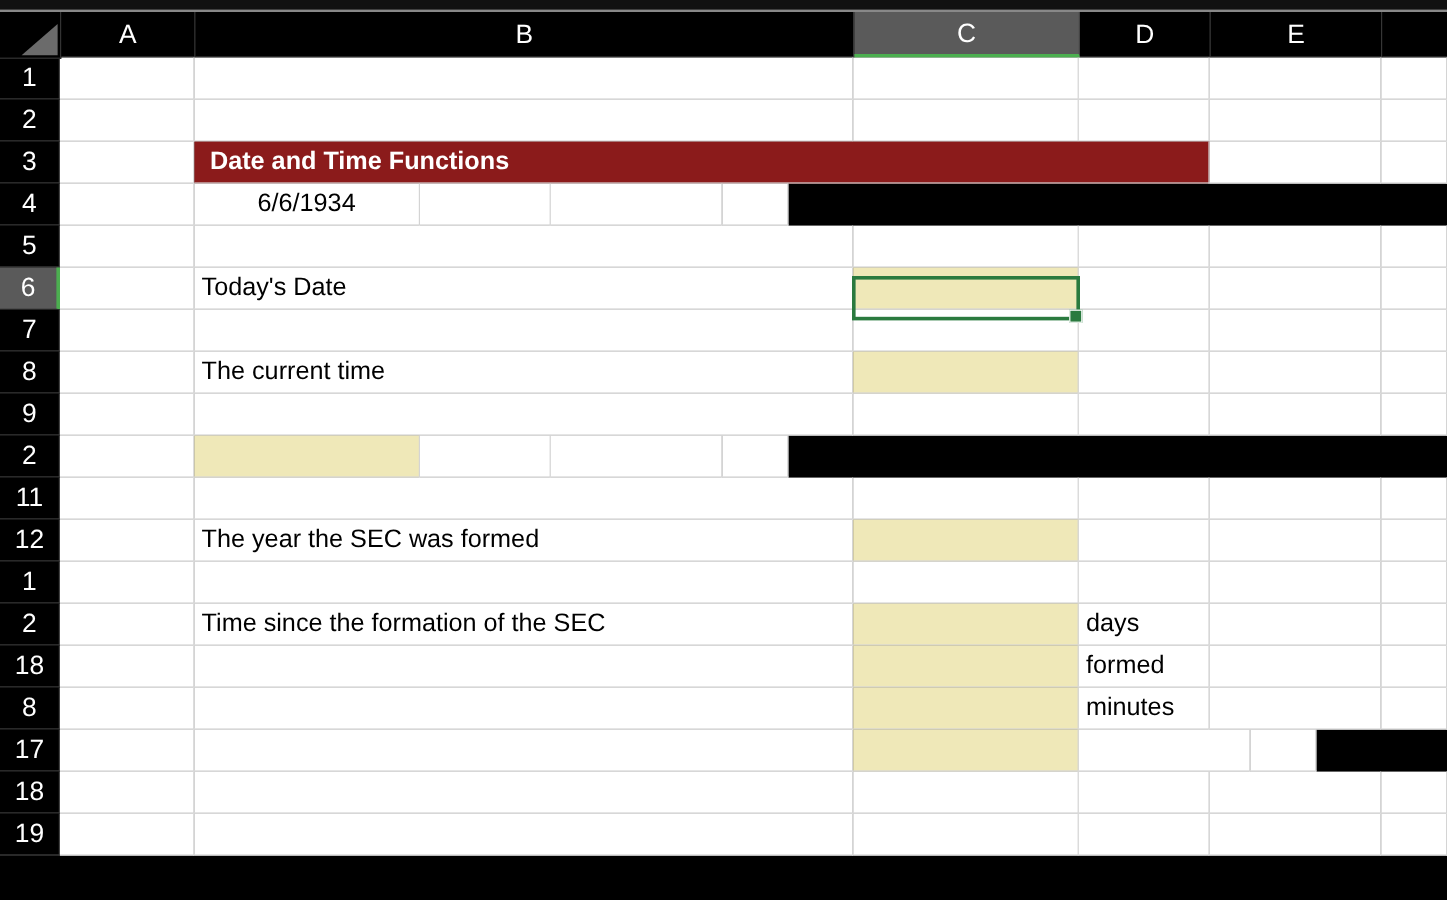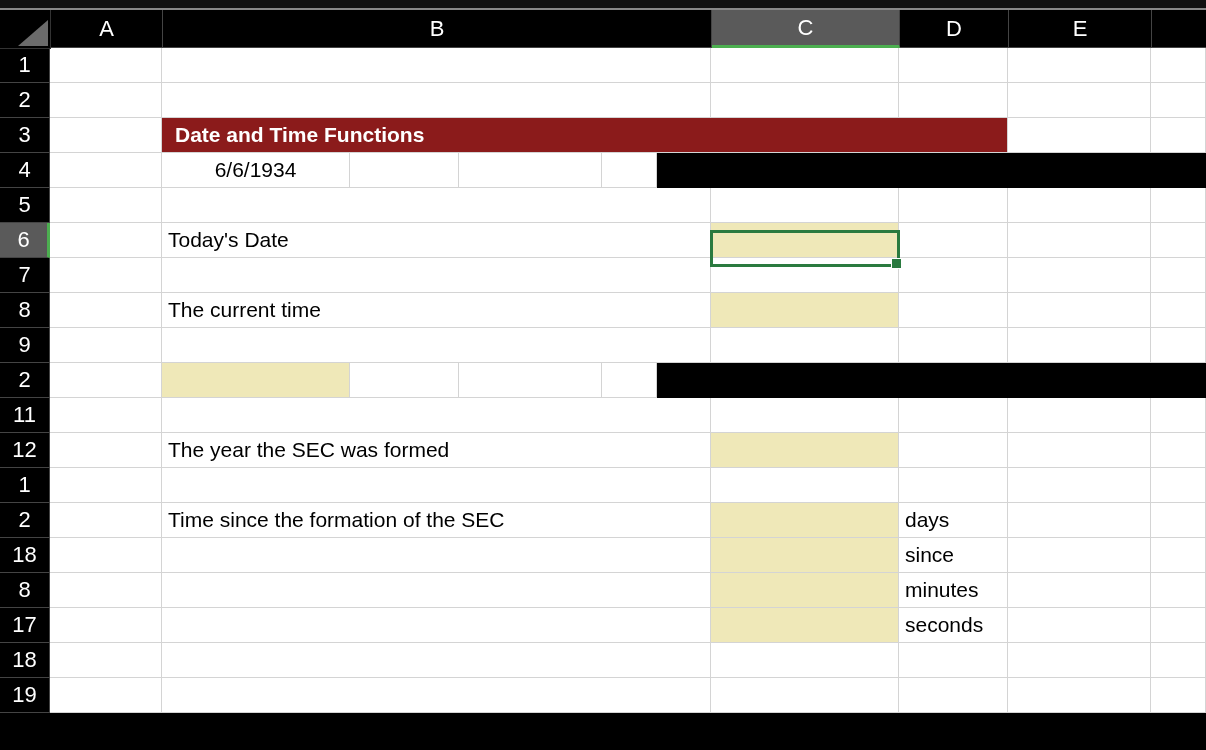--- a/index.html
+++ b/index.html
@@ -258,41 +258,40 @@
     <div class="cell cD">days</div>
     <div class="cell cE"></div>
     <div class="cell cF"></div>
   </div>
 
   <div class="row">
     <div class="rn">18</div>
     <div class="cell cA"></div>
     <div class="cell cB"></div>
     <div class="cell cC hl"></div>
-    <div class="cell cD">since</div>
+    <div class="cell cD">formed</div>
     <div class="cell cE"></div>
     <div class="cell cF"></div>
   </div>
 
   <div class="row">
     <div class="rn">8</div>
     <div class="cell cA"></div>
     <div class="cell cB"></div>
     <div class="cell cC hl"></div>
     <div class="cell cD">minutes</div>
     <div class="cell cE"></div>
     <div class="cell cF"></div>
   </div>
 
   <div class="row">
     <div class="rn">17</div>
     <div class="cell cA"></div>
     <div class="cell cB"></div>
     <div class="cell cC hl"></div>
-    <div class="cell cD">seconds</div>
     <div class="cell cE"></div>
     <div class="cell cF"></div>
   </div>
 
   <div class="row">
     <div class="rn">18</div>
     <div class="cell cA"></div>
     <div class="cell cB"></div>
     <div class="cell cC"></div>
     <div class="cell cD"></div>

